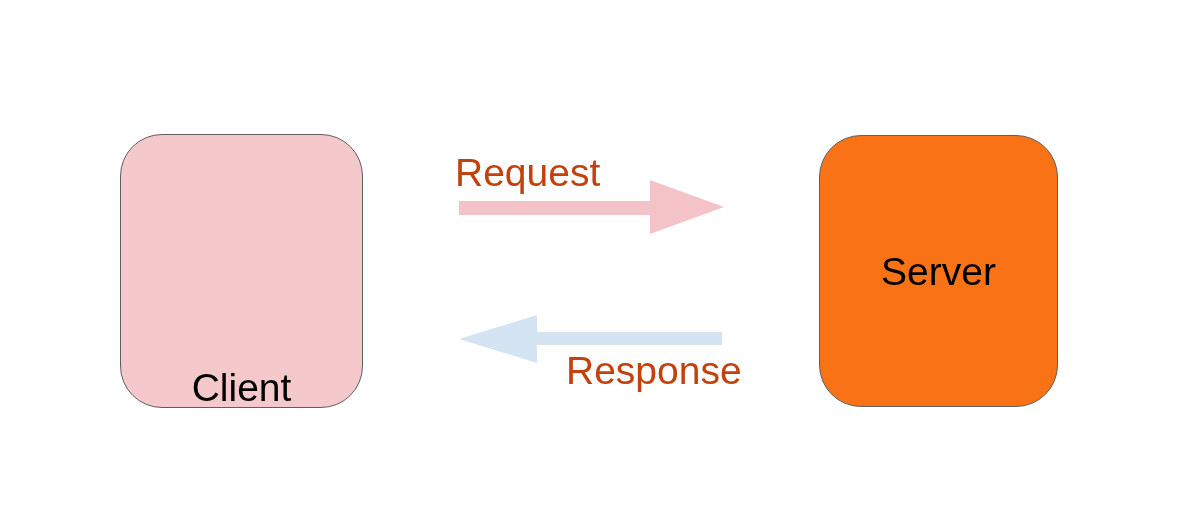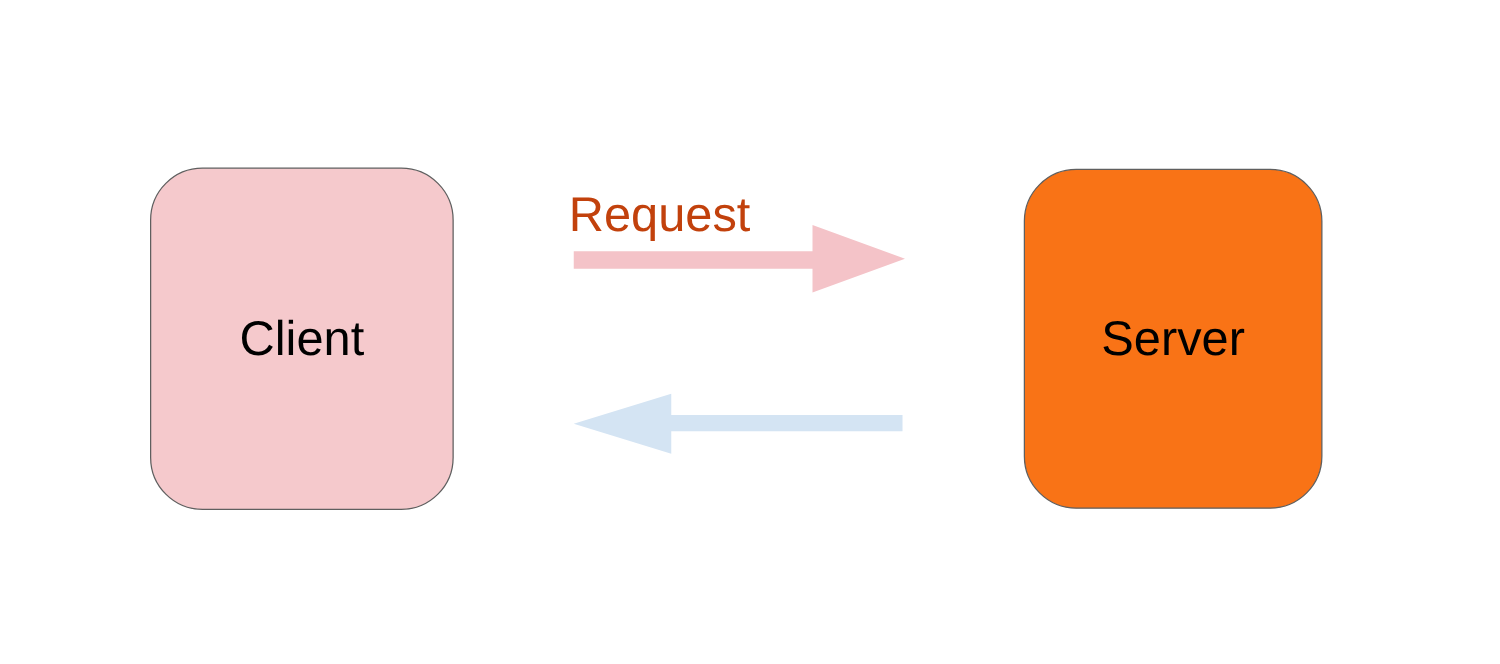--- a/index.html
+++ b/index.html
@@ -29,20 +29,21 @@
     display: flex;
     align-items: center;
     justify-content: center;
     box-sizing: border-box;
   }
   .node-client {
     left: 120px;
     top: 134px;
     width: 243px;
     height: 274px;
+    align-items: flex-end;
   }
   .node-server {
     left: 819px;
     top: 135px;
     width: 239px;
     height: 272px;
   }
   .node-label {
     font-size: 39px;
     line-height: 1;
@@ -78,14 +79,15 @@
   <div class="node node-client" style="background-color: rgb(245, 201, 204); border-color: rgb(95, 95, 95);">
     <span class="node-label" style="color: rgb(0, 0, 0);">Client</span>
   </div>
 
   <div class="node node-server" style="background-color: #f97316; border-color: rgb(95, 95, 95);">
     <span class="node-label" style="color: rgb(0, 0, 0);">Server</span>
   </div>
 
   <div class="edge-label request-label">Request</div>
 
+  <div class="edge-label response-label">Response</div>
 
 </div>
 
 </body></html>

